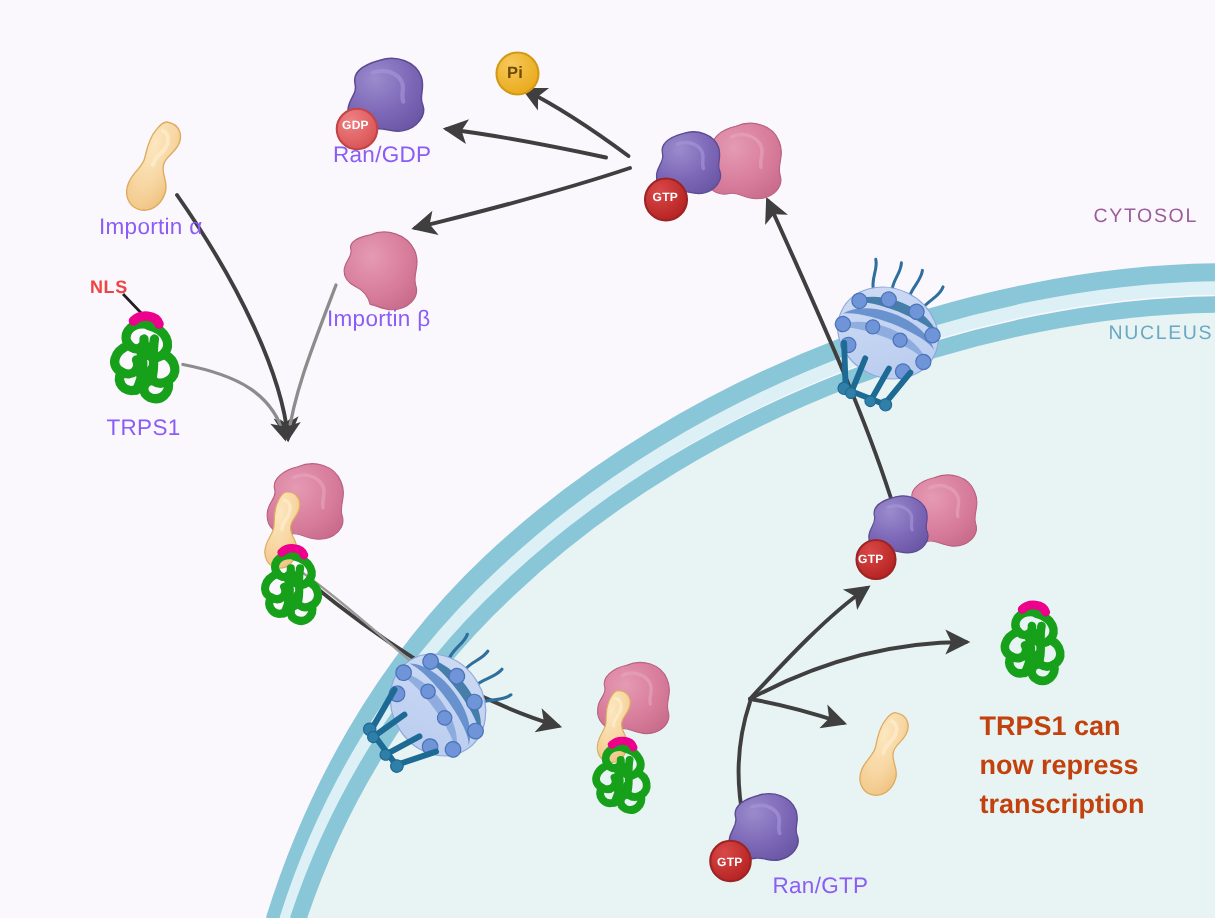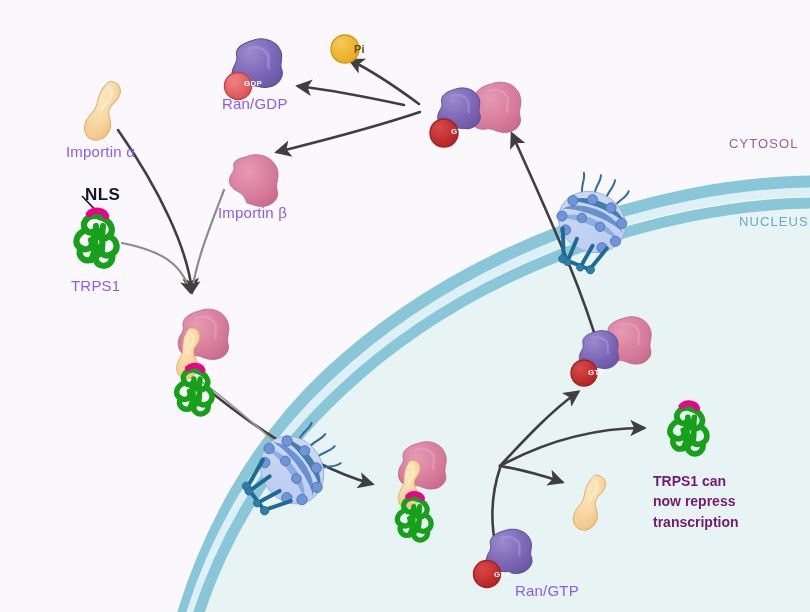--- a/index.html
+++ b/index.html
@@ -23,33 +23,32 @@
     height: 612px;
   }
   .lbl {
     position: absolute;
     font-family: "Liberation Sans", sans-serif;
     color: #3d3d3d;
     white-space: pre;
     line-height: 1.25;
   }
   .lbl-protein { font-size: 15px; color: #8b5cf6; letter-spacing: .2px; }
-  .lbl-nls { font-size: 17px; font-weight: bold; color: #0f172a; letter-spacing: .4px; margin-left: 25px; }
+  .lbl-nls { font-size: 12px; font-weight: bold; color: #ef4444; letter-spacing: .4px; }
   .lbl-compartment { font-size: 13px; font-weight: normal; letter-spacing: 1.1px; }
   .lbl-cytosol { color: #9a5c9a; }
   .lbl-nucleus { color: #6aa8c4; }
-  .lbl-note { font-size: 14px; font-weight: bold; color: #701a75; line-height: 1.45; }
+  .lbl-note { font-size: 18px; font-weight: bold; color: #c2410c; line-height: 1.45; }
   .nuc-badge {
     position: absolute;
     font-size: 8px;
     font-weight: bold;
     color: #ffffff;
     letter-spacing: .2px;
     pointer-events: none;
-    margin-left: 16px;
   }
 </style>
 </head>
 <body>
 
 <div id="stage">
 
   <svg class="layer" viewBox="0 0 810 612">
     <defs>
       <clipPath id="stageClip">

